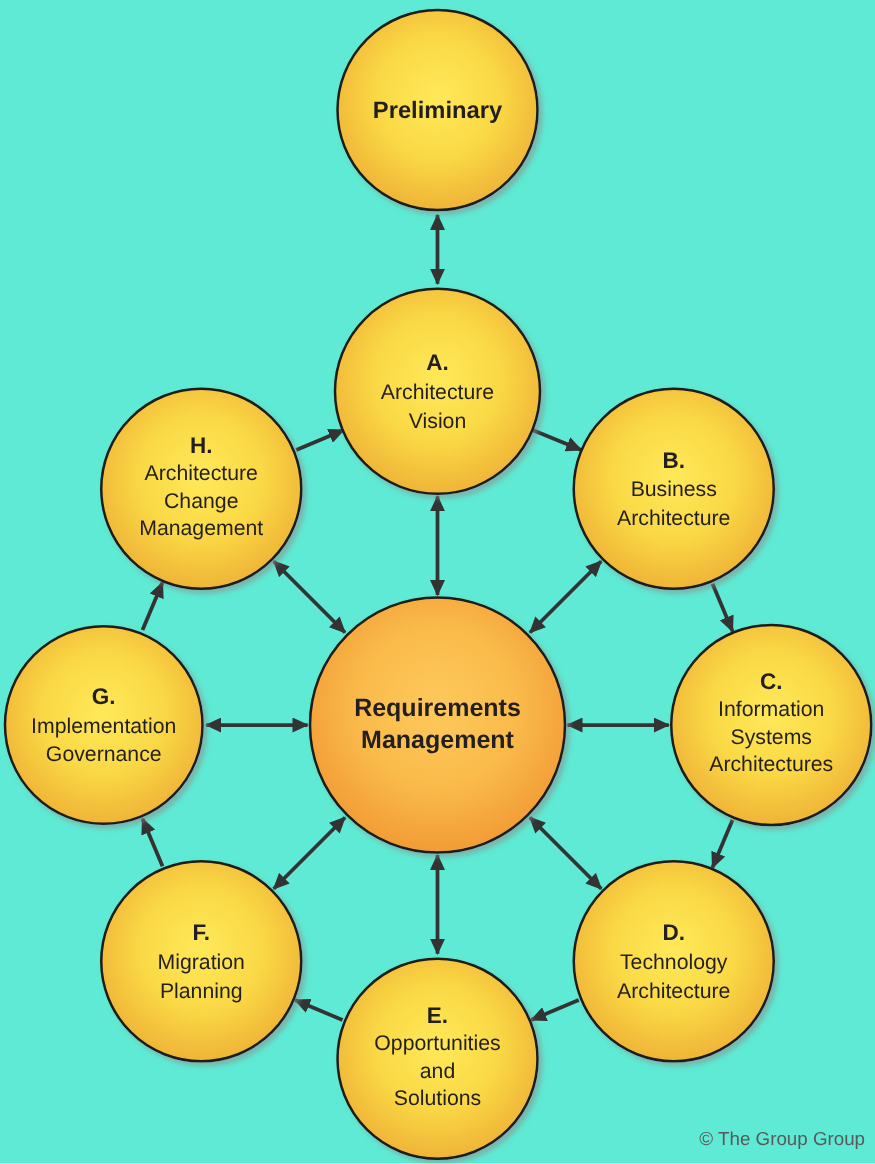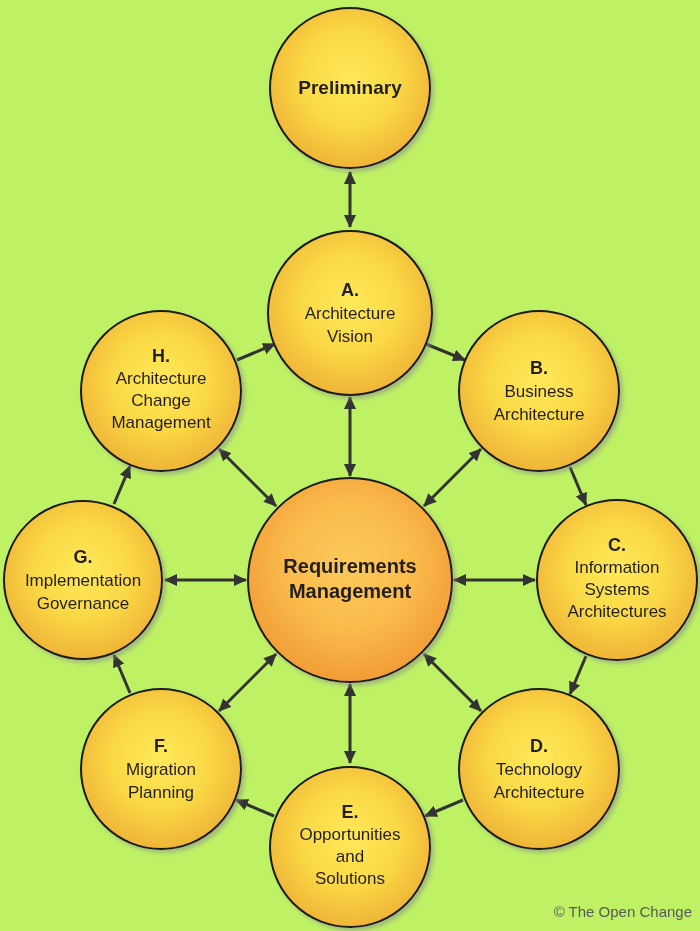--- a/index.html
+++ b/index.html
@@ -1,20 +1,20 @@
 <!DOCTYPE html>
 <html><head>
 <meta charset="utf-8">
 <style>
   html, body { margin: 0; padding: 0; background: #ffffff; }
   .stage {
     position: relative;
     width: 700px;
     height: 931px;
-    background: #bef264;
+    background: #5eead4;
     font-family: "Liberation Sans", sans-serif;
     overflow: hidden;
   }
   svg text {
     text-anchor: middle;
     fill: #231F20;
     font-family: "Liberation Sans", sans-serif;
   }
   .letter   { font-size: 18px; font-weight: bold; }
   .line     { font-size: 17px; }
@@ -144,14 +144,14 @@
       <text class="line" x="161" y="428">Management</text>
     </g>
 
     <g class="node">
       <circle cx="350" cy="580" r="102" fill="url(#gHub)" filter="url(#shadow)" stroke="#1A1A1A"></circle>
       <text class="hub-line" x="350" y="573">Requirements</text>
       <text class="hub-line" x="350" y="598">Management</text>
     </g>
   </svg>
 
-  <div class="footer">© The Open Change</div>
+  <div class="footer">© The Group Group</div>
 </div>
 
 </body></html>

